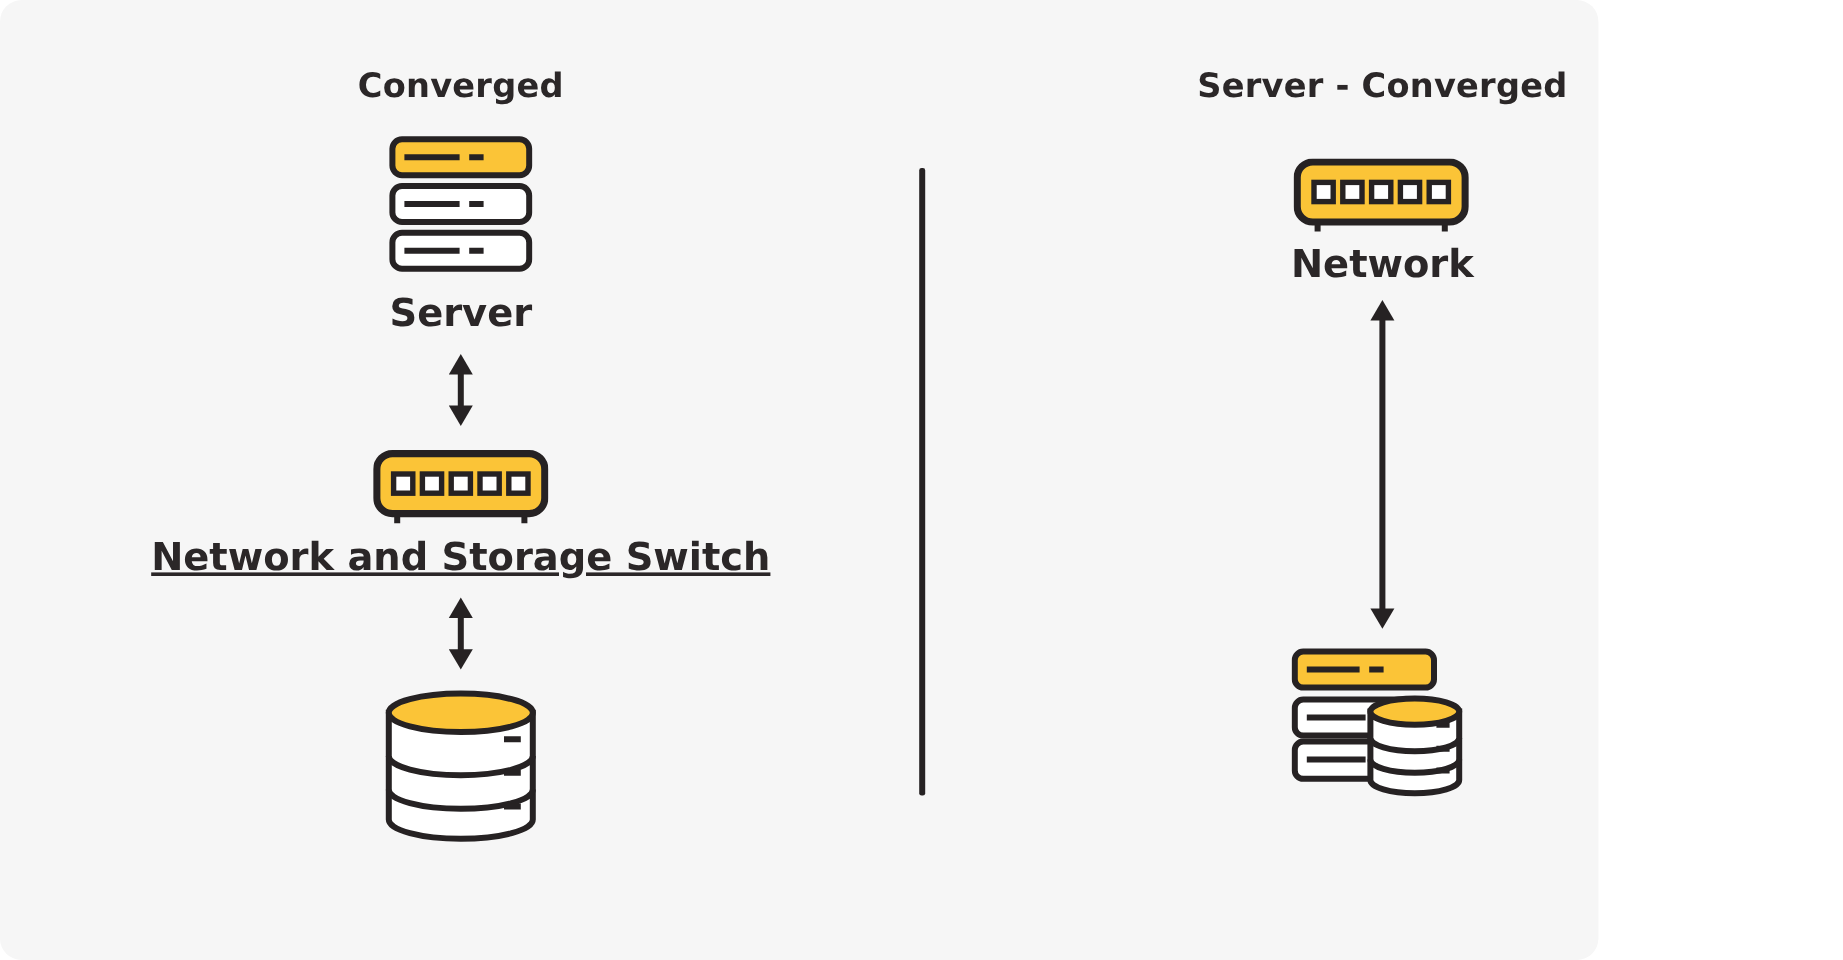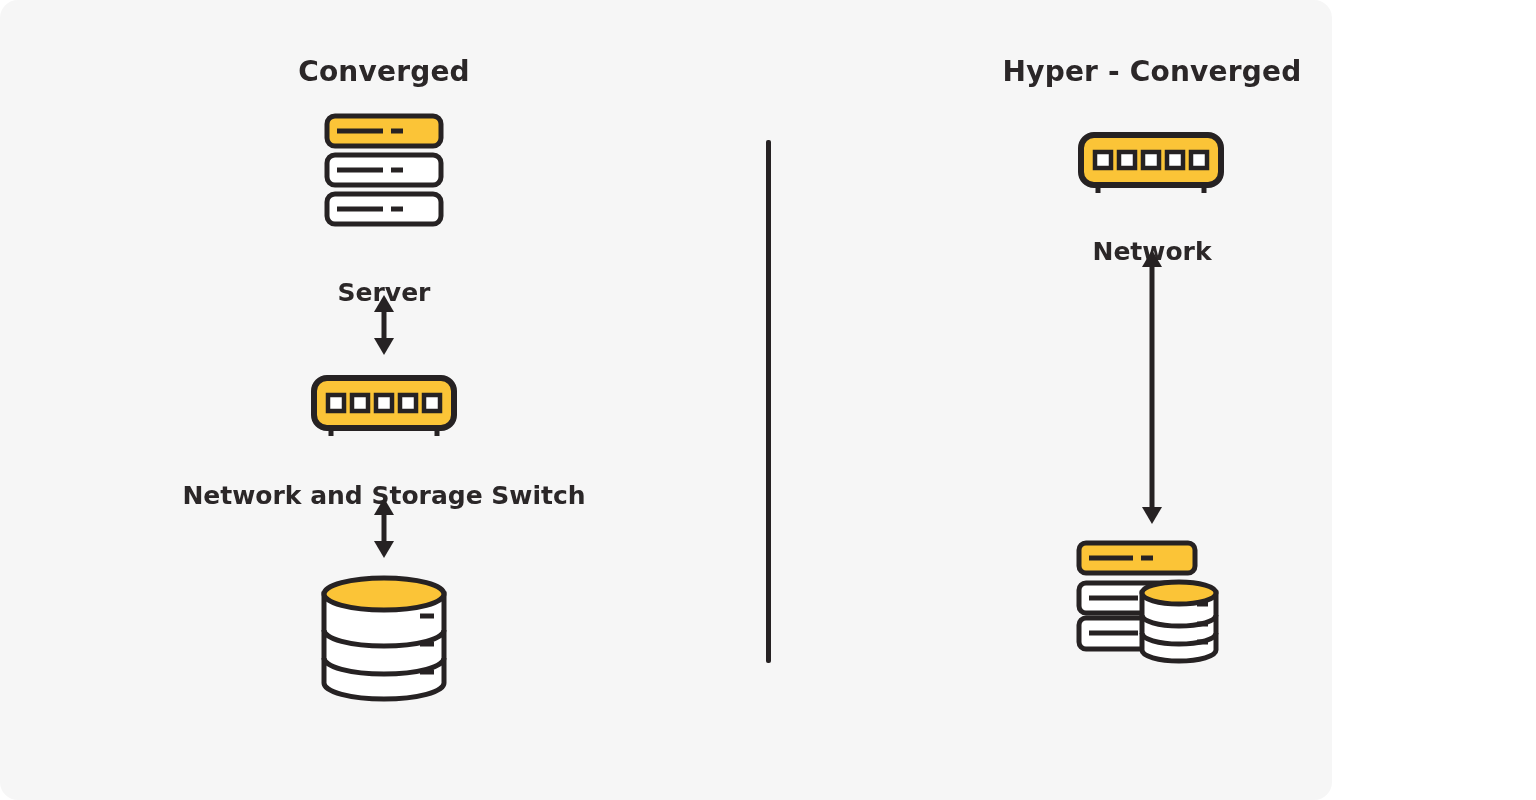--- a/index.html
+++ b/index.html
@@ -13,21 +13,21 @@
   *{margin:0;padding:0;box-sizing:border-box;}
   html,body{width:1536px;height:800px;background:var(--page-bg);overflow:hidden;}
   body{font-family:"DejaVu Sans","Liberation Sans",sans-serif;}
   .canvas{
     position:relative;width:1332px;height:800px;
     background:var(--canvas-bg);border-radius:18px;
   }
   .abs{position:absolute;}
   .col-text{width:768px;text-align:center;color:var(--text-color);}
   .title{font-size:28px;font-weight:bold;letter-spacing:0.2px;}
-  .node-label{font-size:25px;font-weight:bold;margin-top:36px;}
+  .node-label{font-size:32px;font-weight:bold;}
   .divider{
     position:absolute;left:766px;top:140px;width:5px;height:523px;
     background:var(--stroke-dark);border-radius:2px;
   }
   svg{display:block;}
   .i-yellow{fill:var(--accent-yellow);stroke:var(--stroke-dark);stroke-width:5;}
   .i-white{fill:var(--icon-white);stroke:var(--stroke-dark);stroke-width:5;}
   .i-line{stroke:var(--stroke-dark);stroke-width:5;fill:none;}
   .i-line-thin{stroke:var(--stroke-dark);stroke-width:4.5;fill:var(--icon-white);}
   .i-head{fill:var(--stroke-dark);stroke:none;}
@@ -68,21 +68,21 @@
       <line class="i-line" x1="20" y1="52" x2="20" y2="61"></line>
       <line class="i-line" x1="126" y1="52" x2="126" y2="61"></line>
       <rect class="i-rect-thick" x="3" y="3" width="140" height="50" rx="13"></rect>
       <rect class="i-line-thin" x="17" y="20" width="16" height="16"></rect>
       <rect class="i-line-thin" x="41" y="20" width="16" height="16"></rect>
       <rect class="i-line-thin" x="65" y="20" width="16" height="16"></rect>
       <rect class="i-line-thin" x="89" y="20" width="16" height="16"></rect>
       <rect class="i-line-thin" x="113" y="20" width="16" height="16"></rect>
     </svg>
   </div>
-  <div class="abs col-text node-label" style="left:0;top:445px;">Network and Storage Switch</div>
+  <div class="abs col-text node-label" style="left:0;top:445px;text-decoration:underline;">Network and Storage Switch</div>
 
   <div class="abs" style="left:371px;top:497px;">
     <svg width="26" height="62" viewBox="0 0 26 62">
       <line class="i-line" x1="13" y1="15" x2="13" y2="47"></line>
       <polygon class="i-head" points="13,1 3,18 23,18"></polygon>
       <polygon class="i-head" points="13,61 3,44 23,44"></polygon>
     </svg>
   </div>
 
   <div class="abs" style="left:320px;top:574px;">
@@ -92,21 +92,21 @@
       <path class="i-line" d="M4 84 A60 16 0 0 0 124 84"></path>
       <line class="i-line" x1="100" y1="42" x2="114" y2="42"></line>
       <line class="i-line" x1="100" y1="70" x2="114" y2="70"></line>
       <line class="i-line" x1="100" y1="98" x2="114" y2="98"></line>
       <ellipse class="i-yellow" cx="64" cy="20" rx="60" ry="16"></ellipse>
     </svg>
   </div>
 
   <div class="divider"></div>
 
-  <div class="abs col-text title" style="left:768px;top:55px;">Hyper - Converged</div>
+  <div class="abs col-text title" style="left:768px;top:55px;">Server - Converged</div>
 
   <div class="abs" style="left:1078px;top:132px;">
     <svg width="146" height="64" viewBox="0 0 146 64">
       <line class="i-line" x1="20" y1="52" x2="20" y2="61"></line>
       <line class="i-line" x1="126" y1="52" x2="126" y2="61"></line>
       <rect class="i-rect-thick" x="3" y="3" width="140" height="50" rx="13"></rect>
       <rect class="i-line-thin" x="17" y="20" width="16" height="16"></rect>
       <rect class="i-line-thin" x="41" y="20" width="16" height="16"></rect>
       <rect class="i-line-thin" x="65" y="20" width="16" height="16"></rect>
       <rect class="i-line-thin" x="89" y="20" width="16" height="16"></rect>

